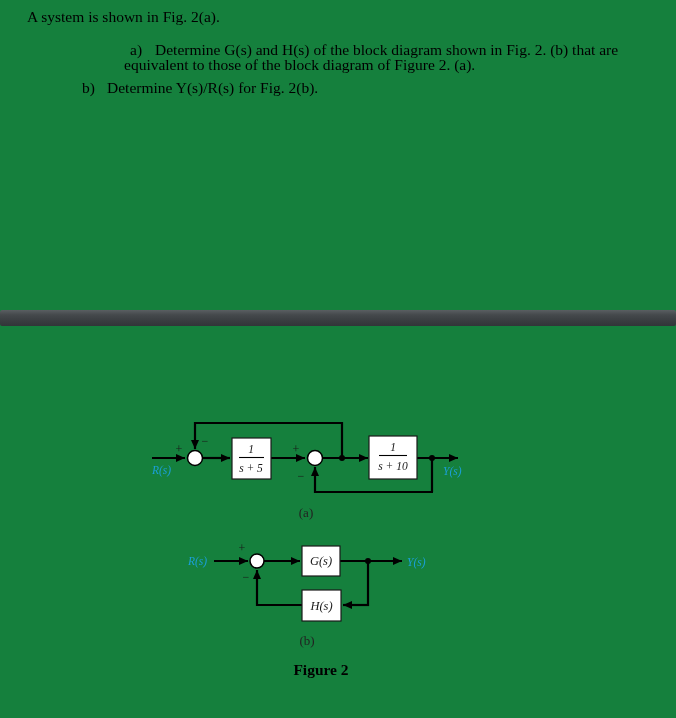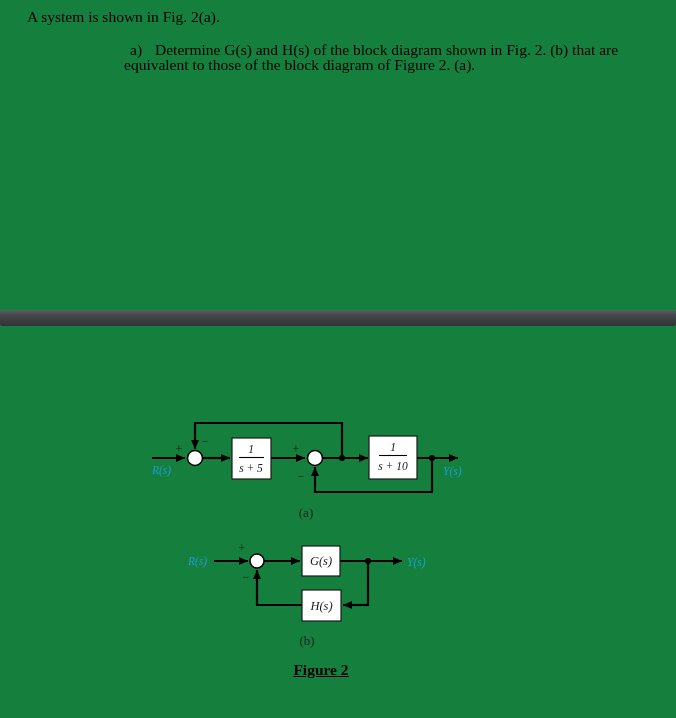--- a/index.html
+++ b/index.html
@@ -20,35 +20,38 @@
   .thinbar { stroke:#000; stroke-width:1.1; }
   .blk { fill:#ffffff; stroke:#1a1a1a; stroke-width:1.2; }
   .sumc { fill:#ffffff; stroke:#000; stroke-width:1.5; }
   .arr { fill:#000; }
   .dot { fill:#000; }
   .math { font-family:"Liberation Serif", serif; font-style:italic; font-size:11.5px; fill:#1a1a1a; }
   .mathbig { font-family:"Liberation Serif", serif; font-style:italic; font-size:12.5px; fill:#1a1a1a; }
   .sign { font-family:"Liberation Serif", serif; font-size:12px; fill:#1a1a1a; }
   .cyan { fill:#1b9fd8; }
   .cap { position:absolute; font-size:13px; color:#222; text-align:center; }
-  #figure-caption { position:absolute; font-size:15.5px; font-weight:bold; text-align:center;text-decoration:underline; }
+  #figure-caption { position:absolute; font-size:15.5px; font-weight:bold; text-align:center; }
 </style>
 </head>
 <body>
 
 <div id="page">
 
   <div class="ptext" style="left:27px; top:7px;">A system is shown in Fig. 2(a).</div>
 
   <div class="ptext" style="left:82px; top:40px;margin-left:48px;">
     <span class="marker">a)</span><span>Determine G(s) and H(s) of the block diagram shown in Fig. 2. (b) that are</span>
   </div>
 
   <div class="ptext" style="left:124px; top:55px;">equivalent to those of the block diagram of Figure 2. (a).</div>
 
+  <div class="ptext" style="left:82px; top:78px;">
+    <span class="marker">b)</span><span>Determine Y(s)/R(s) for Fig. 2(b).</span>
+  </div>
 
   <div id="divider"></div>
 
   <svg style="left:140px; top:405px;" width="340" height="120" viewBox="0 0 340 120">
     <defs>
       <marker id="arrA" markerUnits="userSpaceOnUse" markerWidth="10" markerHeight="9" refX="9" refY="4" orient="auto">
         <path d="M0,0 L9,4 L0,8 Z" class="arr"></path>
       </marker>
     </defs>
 

